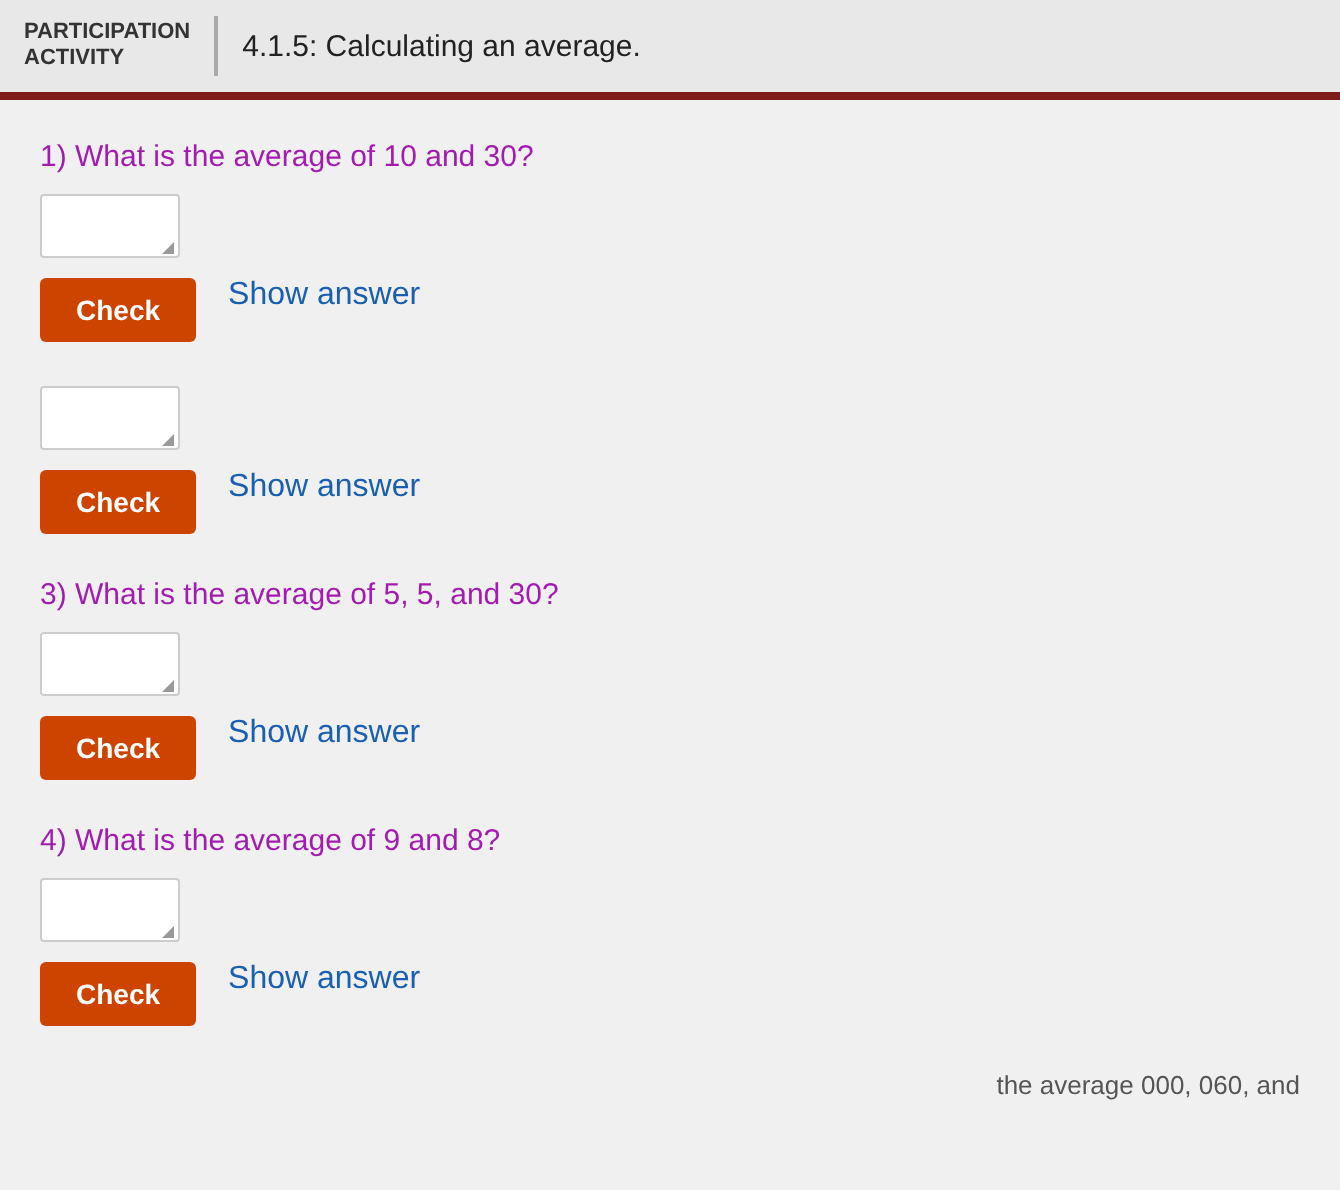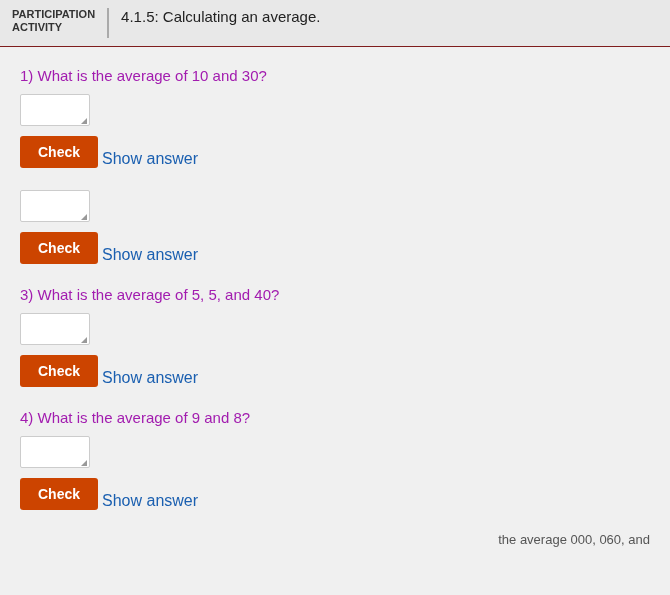--- a/index.html
+++ b/index.html
@@ -12,22 +12,23 @@
       font-family: Arial, sans-serif;
       background-color: #f0f0f0;
       width: 670px;
       min-height: 595px;
       font-size: 15px;
       color: #222;
     }
 
     .header {
       display: flex;
+      align-items: center;
       background-color: #e8e8e8;
-      border-bottom: 1px solid #7f1d1d;
+      border-bottom: 4px solid #7f1d1d;
       padding: 8px 12px;
       gap: 12px;
     }
 
     .header-label {
       font-size: 11px;
       font-weight: bold;
       color: #333;
       text-transform: uppercase;
       line-height: 1.2;
@@ -87,22 +88,22 @@
       bottom: 2px;
       right: 3px;
       width: 0;
       height: 0;
       border-left: 6px solid transparent;
       border-bottom: 6px solid #999;
     }
 
     .button-row {
       display: flex;
-      align-items: flex-end;
-      gap: 4px;
+      align-items: flex-start;
+      gap: 16px;
     }
 
     .check-button {
       background-color: #cc4400;
       color: #fff;
       border: none;
       padding: 8px 18px;
       font-size: 14px;
       font-weight: bold;
       border-radius: 3px;
@@ -158,21 +159,21 @@
         <input type="text" class="answer-input" style="">
       </div>
     </div>
     <div class="button-row">
       <button class="check-button">Check</button>
       <a class="show-answer-link">Show answer</a>
     </div>
   </div>
 
   <div class="question-block">
-    <div class="question-text">3)  What is the average of 5, 5, and 40?</div>
+    <div class="question-text">3)  What is the average of 5, 5, and 30?</div>
     <div class="input-row">
       <div class="input-wrapper">
         <input type="text" class="answer-input" style="">
       </div>
     </div>
     <div class="button-row">
       <button class="check-button">Check</button>
       <a class="show-answer-link">Show answer</a>
     </div>
   </div>

